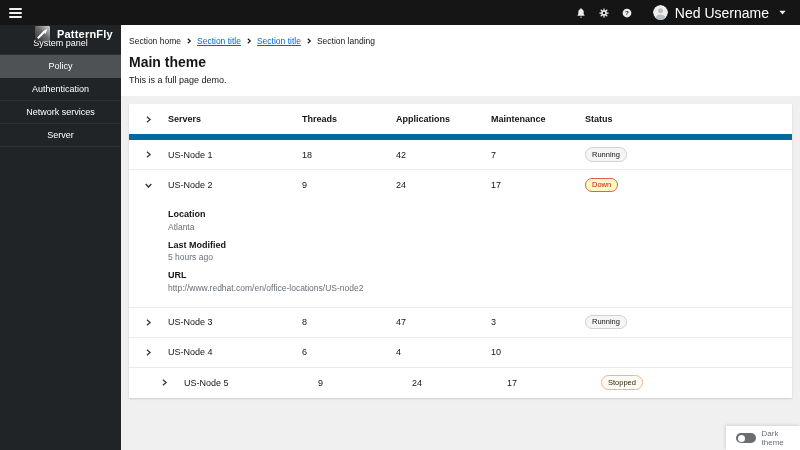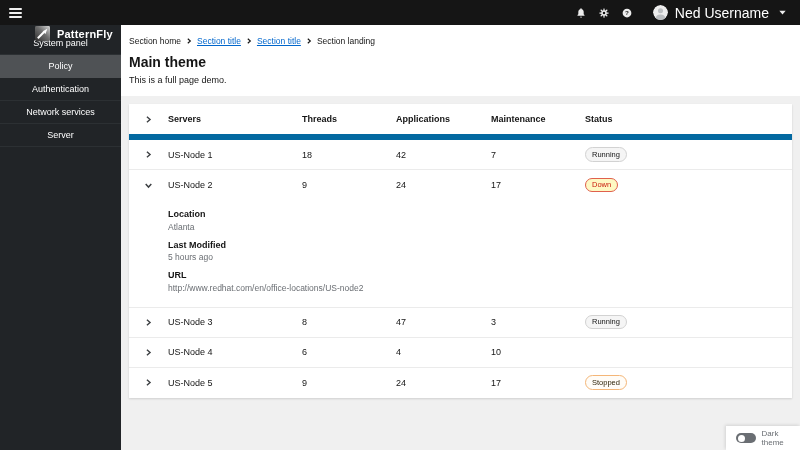--- a/index.html
+++ b/index.html
@@ -41,21 +41,21 @@
   .bc-sep { width:6px; height:6px; display:block; }
   .page-title { font-size:14px; font-weight:bold; color:#151515; margin:8px 0 5px; }
   .page-desc { font-size:9px; color:#151515; }
 
   .content { padding:8px; }
   .table-card { background:#fff; box-shadow:0 1px 2px rgba(3,3,3,.14); }
   .t-grid { display:grid; grid-template-columns:39px 134px 94px 95px 94px 1fr; align-items:center;
             font-size:9px; color:#151515; }
   .t-head { height:36px; border-bottom:6px solid #0369a1; font-weight:bold; }
   .t-row  { height:30px; border-bottom:1px solid #ebebeb; }
-  .t-row:last-child { border-bottom:none; }
+  .t-row:last-child { border-bottom:none;margin-left:16px; }
   .cell { padding-right:6px; }
   .expand-cell { display:flex; align-items:center; justify-content:center; height:100%; padding:0; }
   .chev-btn { background:none; border:none; color:#3c3f42; cursor:pointer; padding:2px; display:flex; }
   .chev-svg { width:7px; height:7px; display:block; }
   .chev-down { transform:rotate(90deg); }
 
   .badge { display:inline-block; font-size:7.5px; line-height:1; padding:2.5px 6px; border-radius:8px; white-space:nowrap; }
   .badge-grey   { background:#f5f5f5; border:1px solid #d2d2d2; color:#151515; }
   .badge-red    { background:#fef9c3; border:1px solid #e0604c; color:#c9190b; }
   .badge-blue   { background:#e7f1fa; border:1px solid #e7f1fa; color:#0066cc; }

